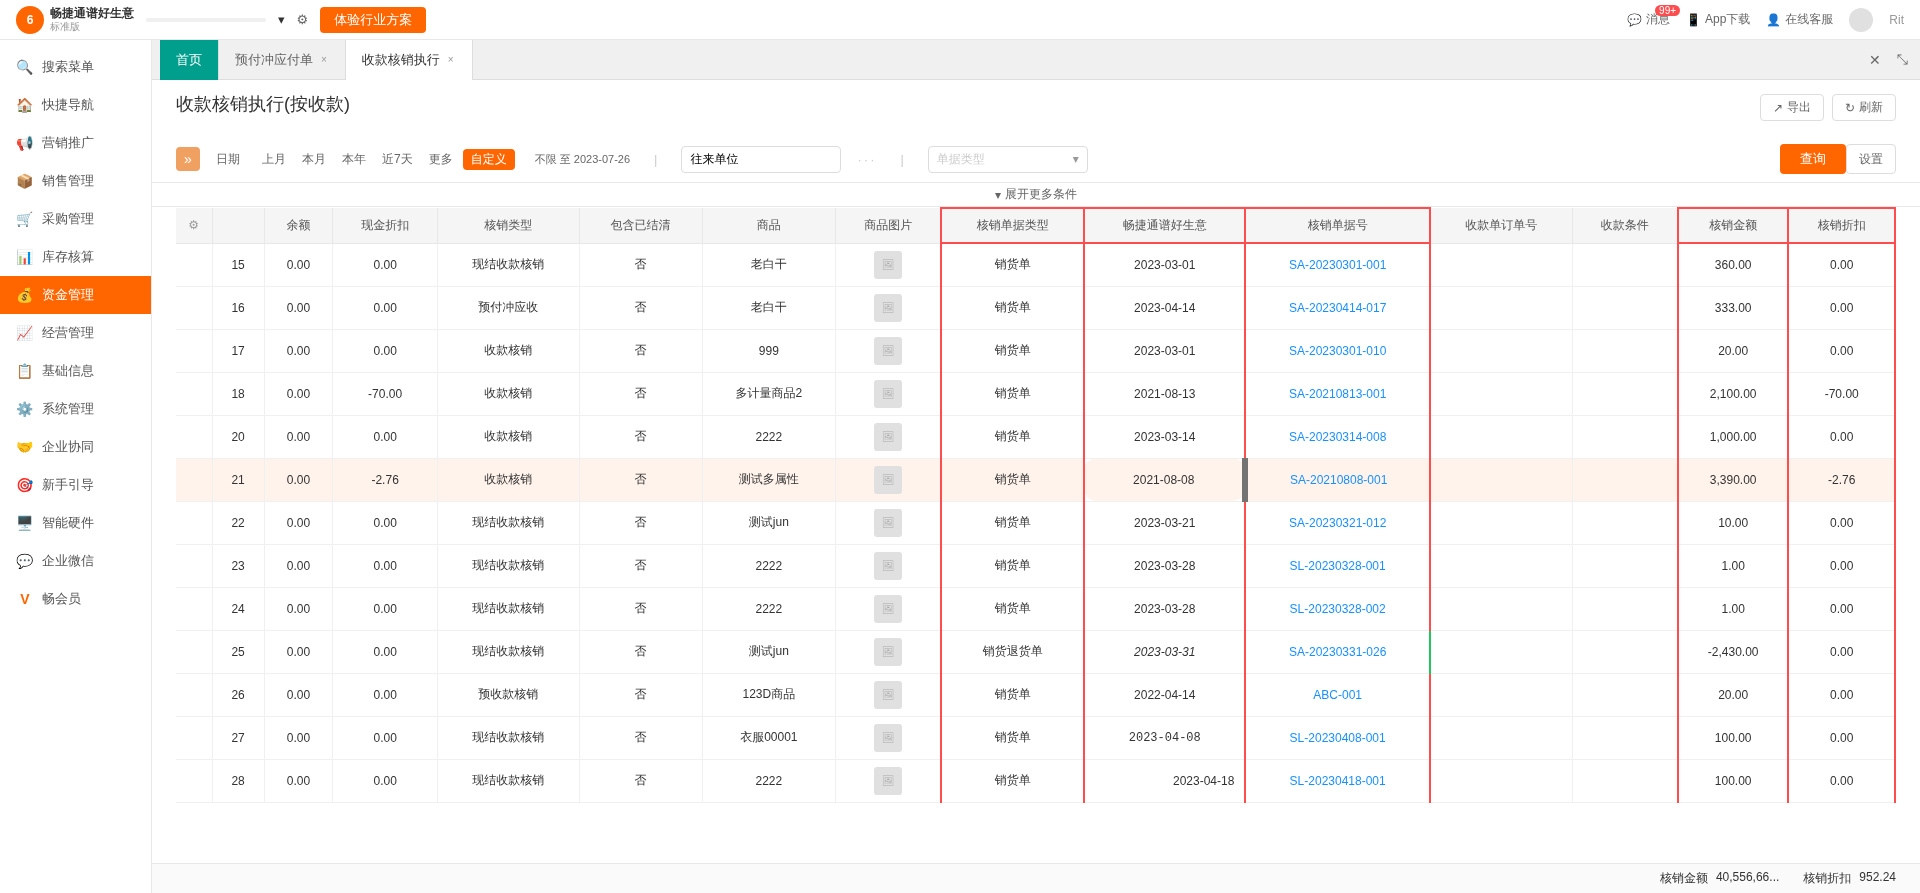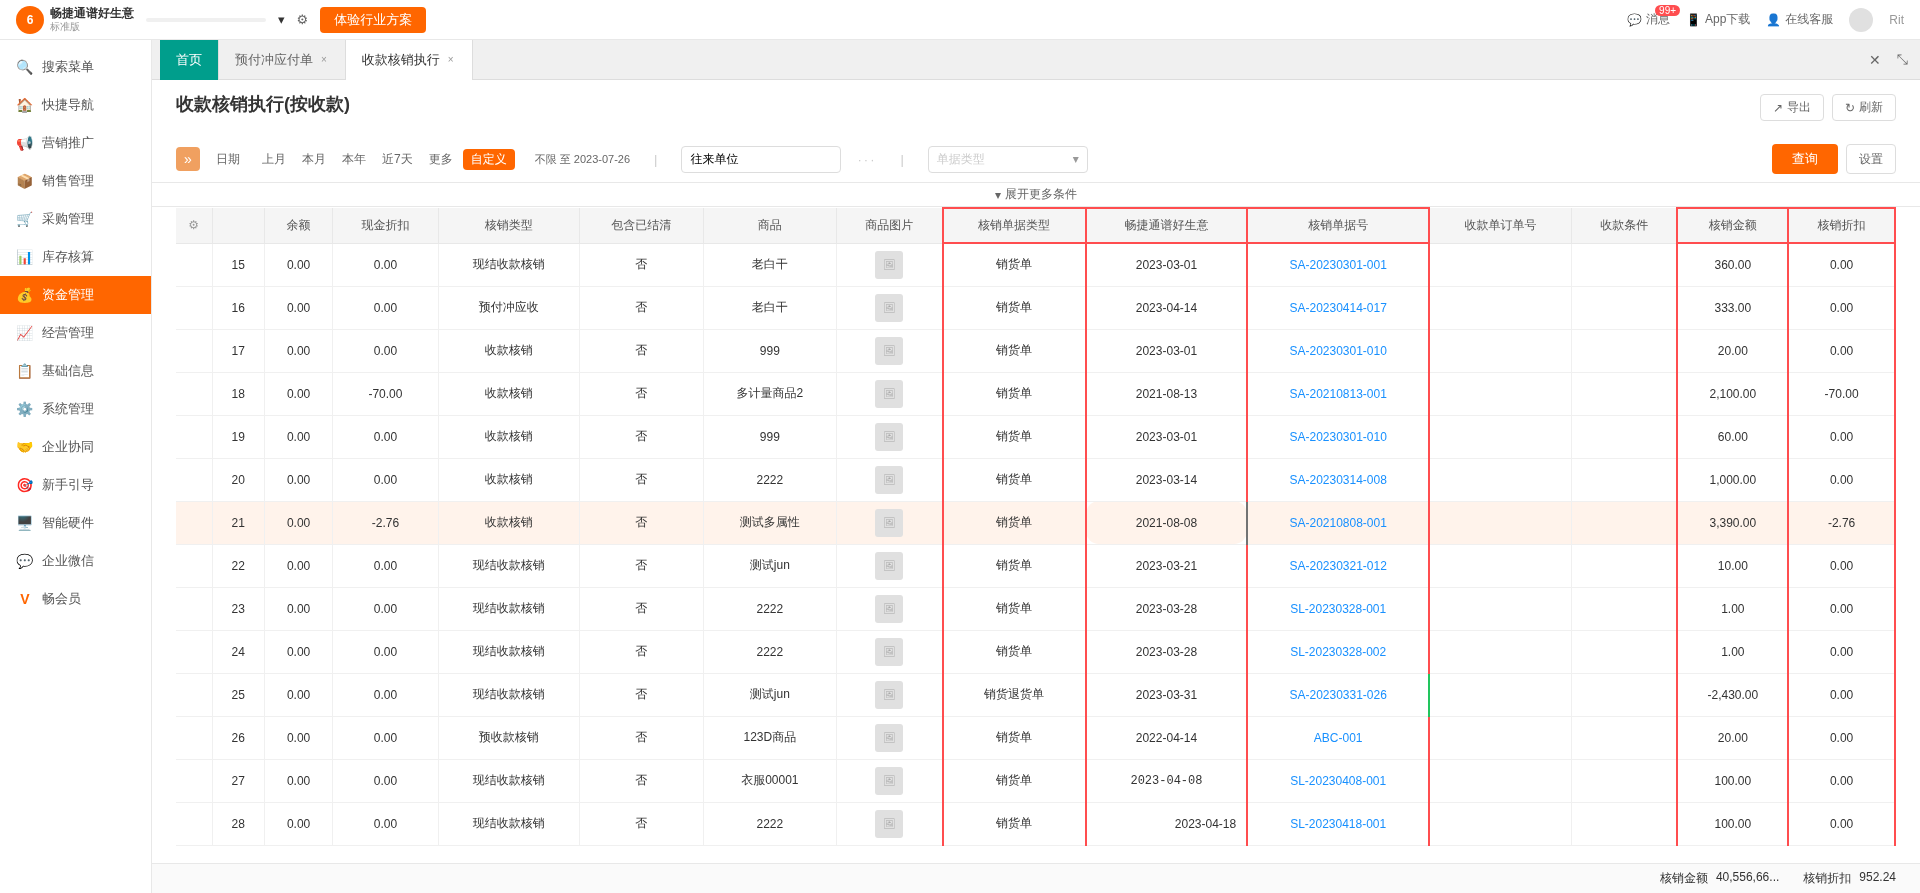--- a/index.html
+++ b/index.html
@@ -33,21 +33,21 @@
     .content-area { flex: 1; display: flex; flex-direction: column; overflow: hidden; }
 
     
     .tabs-bar { height: 40px; background: #f0f0f0; display: flex; align-items: center; border-bottom: 1px solid #ddd; padding: 0 8px; gap: 0; }
     .tab { display: flex; align-items: center; gap: 6px; padding: 0 16px; height: 40px; cursor: pointer; font-size: 13px; color: #666; border-right: 1px solid #ddd; position: relative; }
     .tab.active { background: #fff; color: #333; font-weight: 500; }
     .tab-home { background: #009e8c; color: white; }
     .tab-close { font-size: 10px; color: #999; cursor: pointer; padding: 2px; }
     .tabs-actions { margin-left: auto; display: flex; align-items: center; gap: 8px; }
     .tabs-action-btn { background: none; border: none; cursor: pointer; color: #666; font-size: 14px; padding: 4px; }
-    .page-title { font-size: 18px; font-weight: bold; color: #333; margin-bottom: 12px; }
+    .page-title { font-size: 18px; font-weight: normal; color: #333; margin-bottom: 12px; }
     .btn-export { background: none; border: 1px solid #ddd; border-radius: 4px; padding: 4px 12px; cursor: pointer; font-size: 12px; color: #666; display: flex; align-items: center; gap: 4px; }
     .btn-refresh { background: none; border: 1px solid #ddd; border-radius: 4px; padding: 4px 12px; cursor: pointer; font-size: 12px; color: #666; display: flex; align-items: center; gap: 4px; }
 
     
     .filter-bar { background: #fff; padding: 8px 24px; border-bottom: 1px solid #e8e8e8; display: flex; align-items: center; gap: 16px; flex-wrap: wrap; position: relative; }
     .filter-expand-btn { background: #e8f0e8; border: none; border-radius: 4px; width: 24px; height: 24px; cursor: pointer; display: flex; align-items: center; justify-content: center; color: #666; font-size: 14px; }
     .filter-label { font-size: 12px; color: #666; }
     .filter-date-options { display: flex; align-items: center; gap: 4px; }
     .filter-date-btn { background: none; border: none; cursor: pointer; font-size: 12px; color: #666; padding: 2px 6px; }
     .filter-date-btn.active-custom { background: #ff6600; color: white; border-radius: 4px; padding: 2px 8px; }
@@ -233,21 +233,21 @@
       <span style="color:#ccc;margin:0 8px;">|</span>
       <div class="filter-input">
         <span style="color:#000000;">往来单位</span>
       </div>
       <span class="filter-dots">···</span>
       <span style="color:#ccc;margin:0 8px;">|</span>
       <div class="filter-select">
         <span style="color:#ccc;">单据类型</span>
         <span>▾</span>
       </div>
-      <div style="margin-left:auto;display:flex;gap:8px;">
+      <div style="margin-left:auto;display:flex;">
         <button class="btn-query">查询</button>
         <button class="btn-settings">设置</button>
       </div>
     </div>
 
     <div style="background:#fff;border-bottom:1px solid #e8e8e8;display:flex;justify-content:center;padding:3px 0;cursor:pointer;">
       <span style="font-size:12px;color:#666;display:flex;align-items:center;gap:4px;">
         <span>▾</span>
         <span>展开更多条件</span>
       </span>
@@ -348,39 +348,20 @@
       <td style="border-left:2px solid #ff4d4f;border-right:2px solid #ff4d4f;">销货单</td>
       <td style="border-left:2px solid #ff4d4f;border-right:2px solid #ff4d4f;">2021-08-13</td>
       <td style="border-left:2px solid #ff4d4f;border-right:2px solid #ff4d4f;"><a class="link-cell">SA-20210813-001</a></td>
       <td></td>
       <td></td>
       <td style="border-left:2px solid #ff4d4f;border-right:2px solid #ff4d4f;">2,100.00</td>
       <td style="border-left:2px solid #ff4d4f;border-right:2px solid #ff4d4f;" class="negative">-70.00</td>
     </tr>
             <tr>
       <td></td>
-      <td>19</td>
-      <td>0.00</td>
-      <td>0.00</td>
-      <td>收款核销</td>
-      <td>否</td>
-      <td>999</td>
-      <td>
-                <div style="width:28px;height:28px;background:#e0e0e0;border-radius:3px;margin:auto;display:flex;align-items:center;justify-content:center;font-size:10px;color:#aaa;">🖼</div>
-              </td>
-      <td style="border-left:2px solid #ff4d4f;border-right:2px solid #ff4d4f;">销货单</td>
-      <td style="border-left:2px solid #ff4d4f;border-right:2px solid #ff4d4f;">2023-03-01</td>
-      <td style="border-left:2px solid #ff4d4f;border-right:2px solid #ff4d4f;"><a class="link-cell">SA-20230301-010</a></td>
-      <td></td>
-      <td></td>
-      <td style="border-left:2px solid #ff4d4f;border-right:2px solid #ff4d4f;">60.00</td>
-      <td style="border-left:2px solid #ff4d4f;border-right:2px solid #ff4d4f;">0.00</td>
-    </tr>
-            <tr>
-      <td></td>
       <td>20</td>
       <td>0.00</td>
       <td>0.00</td>
       <td>收款核销</td>
       <td>否</td>
       <td>2222</td>
       <td>
                 <div style="width:28px;height:28px;background:#e0e0e0;border-radius:3px;margin:auto;display:flex;align-items:center;justify-content:center;font-size:10px;color:#aaa;">🖼</div>
               </td>
       <td style="border-left:2px solid #ff4d4f;border-right:2px solid #ff4d4f;">销货单</td>
@@ -396,21 +377,21 @@
       <td>21</td>
       <td>0.00</td>
       <td class="negative">-2.76</td>
       <td>收款核销</td>
       <td>否</td>
       <td>测试多属性</td>
       <td>
                 <div style="width:28px;height:28px;background:#e0e0e0;border-radius:3px;margin:auto;display:flex;align-items:center;justify-content:center;font-size:10px;color:#aaa;">🖼</div>
               </td>
       <td style="border-left:2px solid #ff4d4f;border-right:2px solid #ff4d4f;">销货单</td>
-      <td style="border-left:2px solid #ff4d4f;border-right:2px solid #737373;border-radius:13px;">2021-08-08</td>
+      <td style="border-left:2px solid #ff4d4f;border-right:6px solid #737373;border-radius:13px;">2021-08-08</td>
       <td style="border-left:2px solid #ff4d4f;border-right:2px solid #ff4d4f;"><a class="link-cell">SA-20210808-001</a></td>
       <td></td>
       <td></td>
       <td style="border-left:2px solid #ff4d4f;border-right:2px solid #ff4d4f;">3,390.00</td>
       <td style="border-left:2px solid #ff4d4f;border-right:2px solid #ff4d4f;" class="negative">-2.76</td>
     </tr>
             <tr>
       <td></td>
       <td>22</td>
       <td>0.00</td>
@@ -472,21 +453,21 @@
       <td>25</td>
       <td>0.00</td>
       <td>0.00</td>
       <td>现结收款核销</td>
       <td>否</td>
       <td>测试jun</td>
       <td>
                 <div style="width:28px;height:28px;background:#e0e0e0;border-radius:3px;margin:auto;display:flex;align-items:center;justify-content:center;font-size:10px;color:#aaa;">🖼</div>
               </td>
       <td style="border-left:2px solid #ff4d4f;border-right:2px solid #ff4d4f;">销货退货单</td>
-      <td style="border-left:2px solid #ff4d4f;border-right:2px solid #ff4d4f;">2023-03-31</td>
+      <td style="border-left:2px solid #ff4d4f;border-right:2px solid #ff4d4f;font-style:italic;">2023-03-31</td>
       <td style="border-left:2px solid #ff4d4f;border-right:2px solid #22c55e;"><a class="link-cell">SA-20230331-026</a></td>
       <td></td>
       <td></td>
       <td style="border-left:2px solid #ff4d4f;border-right:2px solid #ff4d4f;" class="negative-amount">-2,430.00</td>
       <td style="border-left:2px solid #ff4d4f;border-right:2px solid #ff4d4f;">0.00</td>
     </tr>
             <tr>
       <td></td>
       <td>26</td>
       <td>0.00</td>

